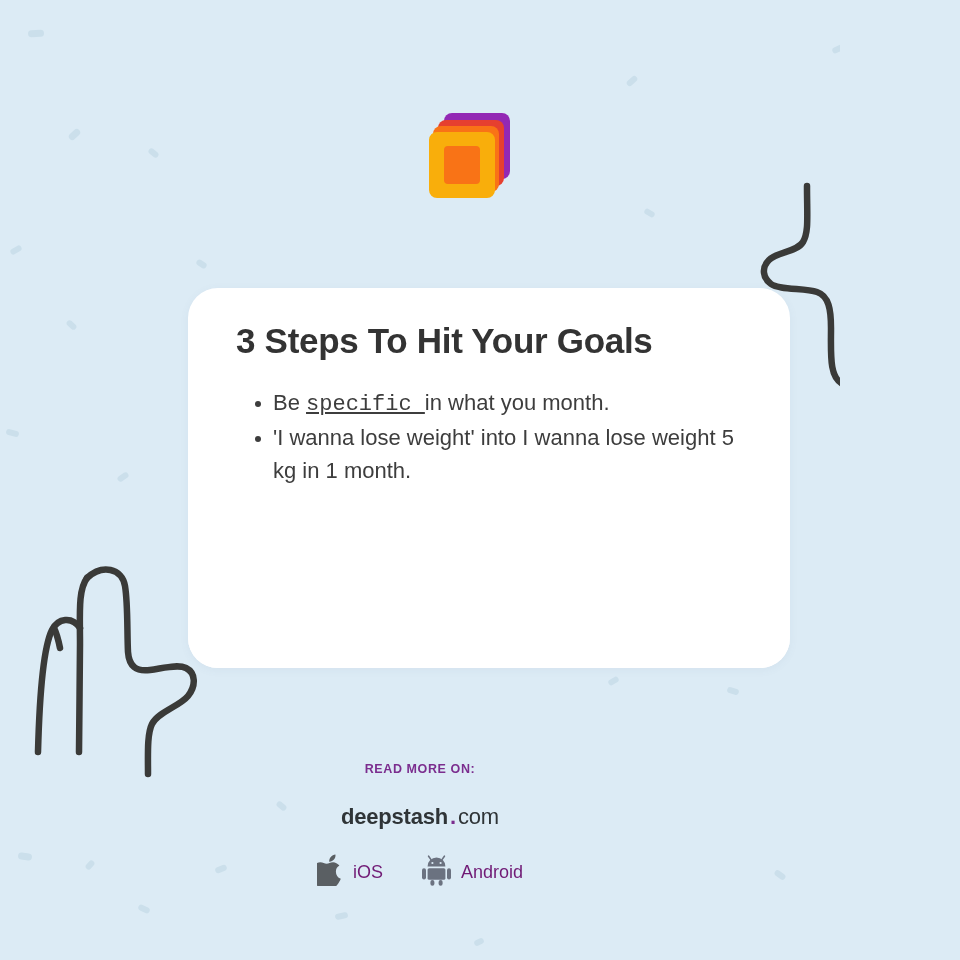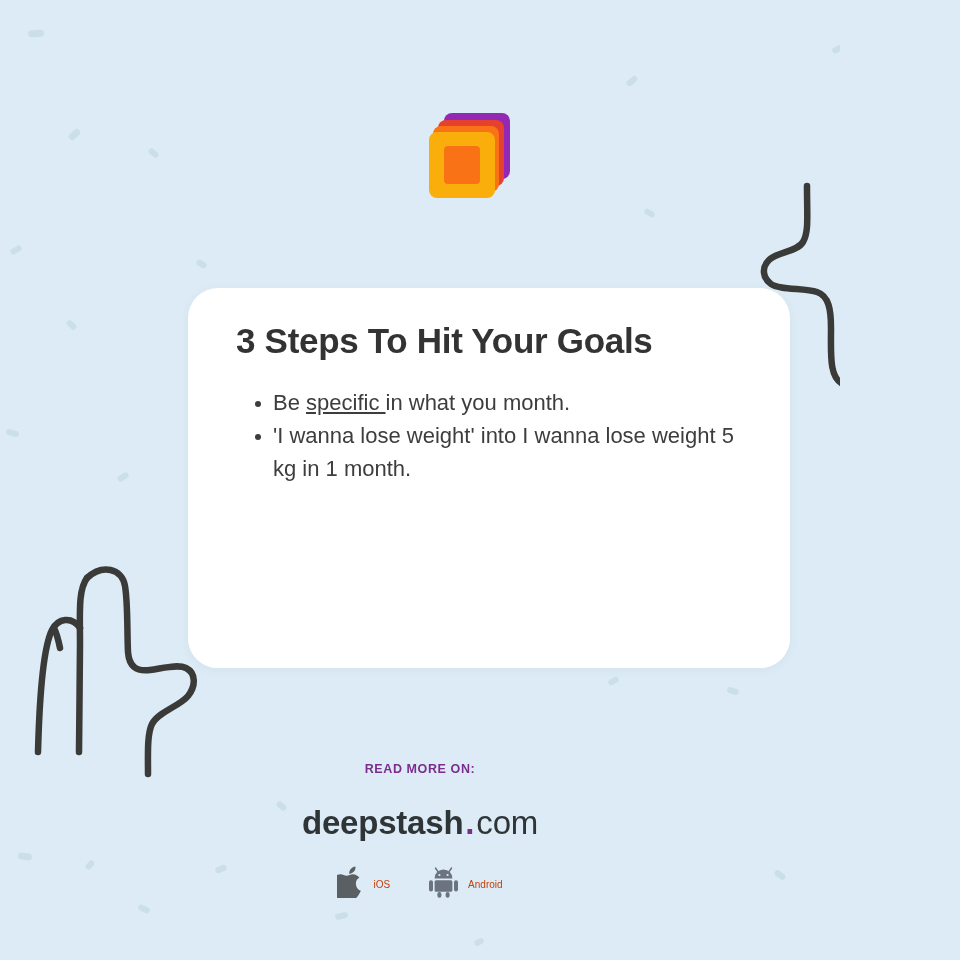--- a/index.html
+++ b/index.html
@@ -98,21 +98,21 @@
   #bullet-list li::before {
     content: "";
     position: absolute;
     left: 9px;
     top: 15px;
     width: 6px;
     height: 6px;
     border-radius: 50%;
     background: #3d3d3d;
   }
-  .u { text-decoration: underline; }
+  .u { text-decoration: underline; font-family: Liberation Mono, monospace; }
   
   #card-fade {
     position: absolute;
     left: 0;
     right: 0;
     bottom: 0;
     height: 72px;
     background: linear-gradient(to bottom, rgba(255,255,255,0) 0%, rgba(255,255,255,0.85) 48%, #ffffff 78%);
     pointer-events: none;
   }
@@ -127,21 +127,21 @@
   }
   #read-more-label {
     font-size: 12.5px;
     font-weight: bold;
     color: #7b2d8e;
     letter-spacing: 0.6px;
     margin: 0;
   }
   #wordmark {
     margin-top: 28px;
-    font-size: 33px;
+    font-size: 22px;
     color: #2f3437;
     letter-spacing: -0.2px;
     white-space: nowrap;
   }
   #wordmark .brand { font-weight: bold; }
   #wordmark .dot {
     color: #7b2d8e;
     font-weight: bold;
     padding: 0 2px;
   }
@@ -153,22 +153,22 @@
     justify-content: center;
     align-items: center;
     gap: 38px;
   }
   .store-badge {
     display: flex;
     align-items: center;
     gap: 9px;
   }
   .store-label {
-    font-size: 10px;
-    color: #c2410c;
+    font-size: 18px;
+    color: #701a75;
   }
 </style>
 </head>
 <body>
 
 <div id="stage">
 
   <div id="speckles">
       <div class="dash" style="left: 28px; top: 30px; width: 16px; height: 7px; background: rgb(203, 223, 235); transform: rotate(-2deg);"></div>
       <div class="dash" style="left: 68px; top: 131px; width: 13px; height: 7px; background: rgb(203, 223, 235); transform: rotate(-44deg);"></div>

